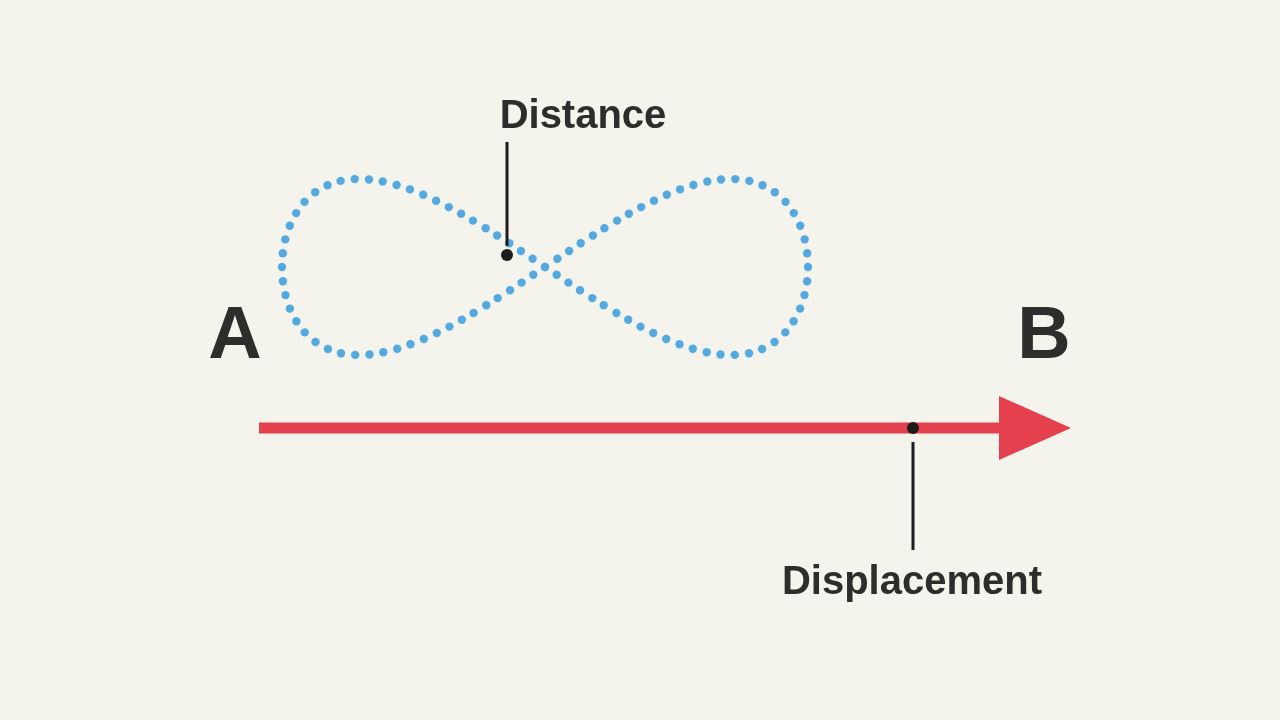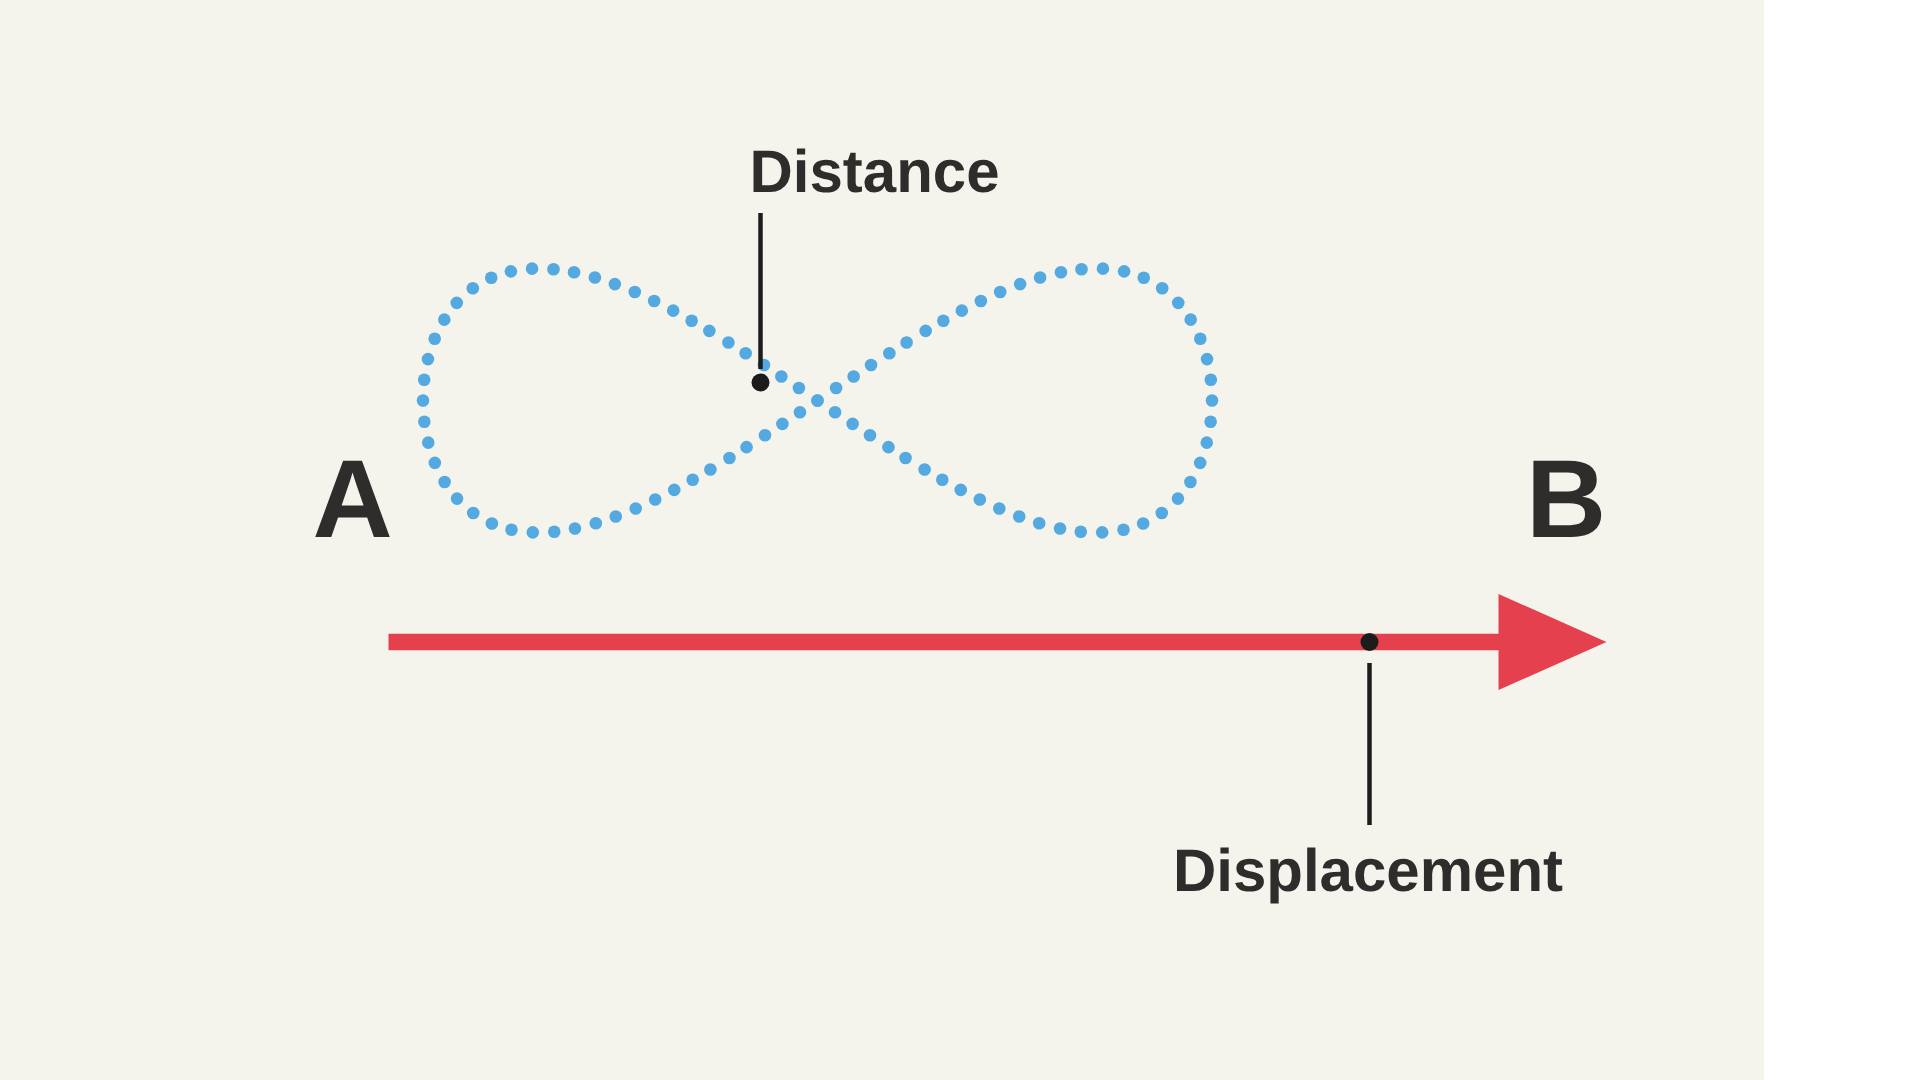--- a/index.html
+++ b/index.html
@@ -2,21 +2,21 @@
 <html><head>
 <meta charset="utf-8">
 <style>
   html, body {
     margin: 0;
     padding: 0;
     background: #ffffff;
   }
   #stage {
     position: relative;
-    width: 1176px;
+    width: 1280px;
     height: 720px;
     overflow: hidden;
     font-family: "Liberation Sans", sans-serif;
   }
   #stage svg {
     display: block;
     width: 1280px;
     height: 720px;
   }
   .label-text {

